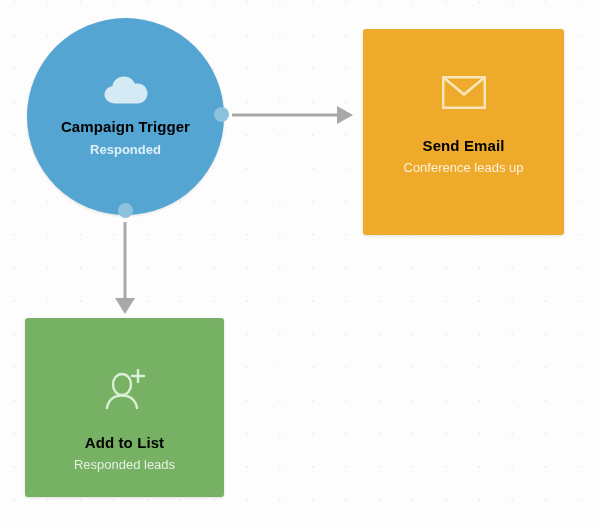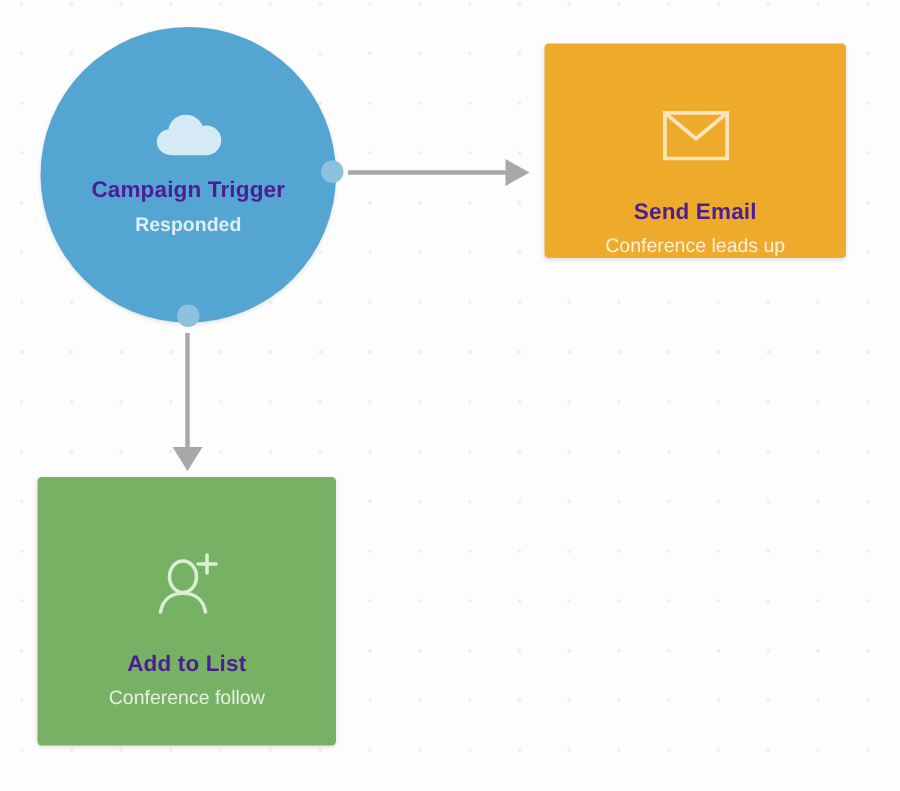--- a/index.html
+++ b/index.html
@@ -30,21 +30,21 @@
     top: 0;
     width: 600px;
     height: 527px;
     pointer-events: none;
   }
 
   
   .node-title {
     font-size: 15px;
     font-weight: bold;
-    color: #4c1d95;
+    color: #000000;
     letter-spacing: 0.1px;
     text-align: center;
     line-height: 18px;
     white-space: nowrap;
   }
   .node-subtitle {
     font-size: 13px;
     font-weight: normal;
     color: rgba(255,255,255,0.82);
     text-align: center;
@@ -101,21 +101,21 @@
     box-shadow: 0 1px 3px rgba(0,0,0,0.13);
     display: flex;
     flex-direction: column;
     align-items: center;
     box-sizing: border-box;
   }
   .email-node {
     left: 363px;
     top: 29px;
     width: 201px;
-    height: 143px;
+    height: 206px;
     background: #eeab2b;
     padding-top: 40px;
   }
   .list-node {
     left: 25px;
     top: 318px;
     width: 199px;
     height: 179px;
     background: #77b164;
     padding-top: 48px;
@@ -187,16 +187,16 @@
 
         <ellipse cx="19" cy="17.5" rx="9" ry="10.5" fill="none" stroke="#dceed6" stroke-width="2.4"></ellipse>
 
         <path d="M4 41 C5.5 32.5 11.5 28.5 19 28.5 C26.5 28.5 32.5 32.5 34 41" fill="none" stroke="#dceed6" stroke-width="2.4" stroke-linecap="round"></path>
 
         <line x1="35" y1="3" x2="35" y2="15" stroke="#dceed6" stroke-width="2.4" stroke-linecap="round"></line>
         <line x1="29" y1="9" x2="41" y2="9" stroke="#dceed6" stroke-width="2.4" stroke-linecap="round"></line>
       </svg>
     </div>
     <div class="node-title">Add to List</div>
-    <div class="node-subtitle">Conference follow</div>
+    <div class="node-subtitle">Responded leads</div>
   </div>
 
 </div>
 
 </body></html>

